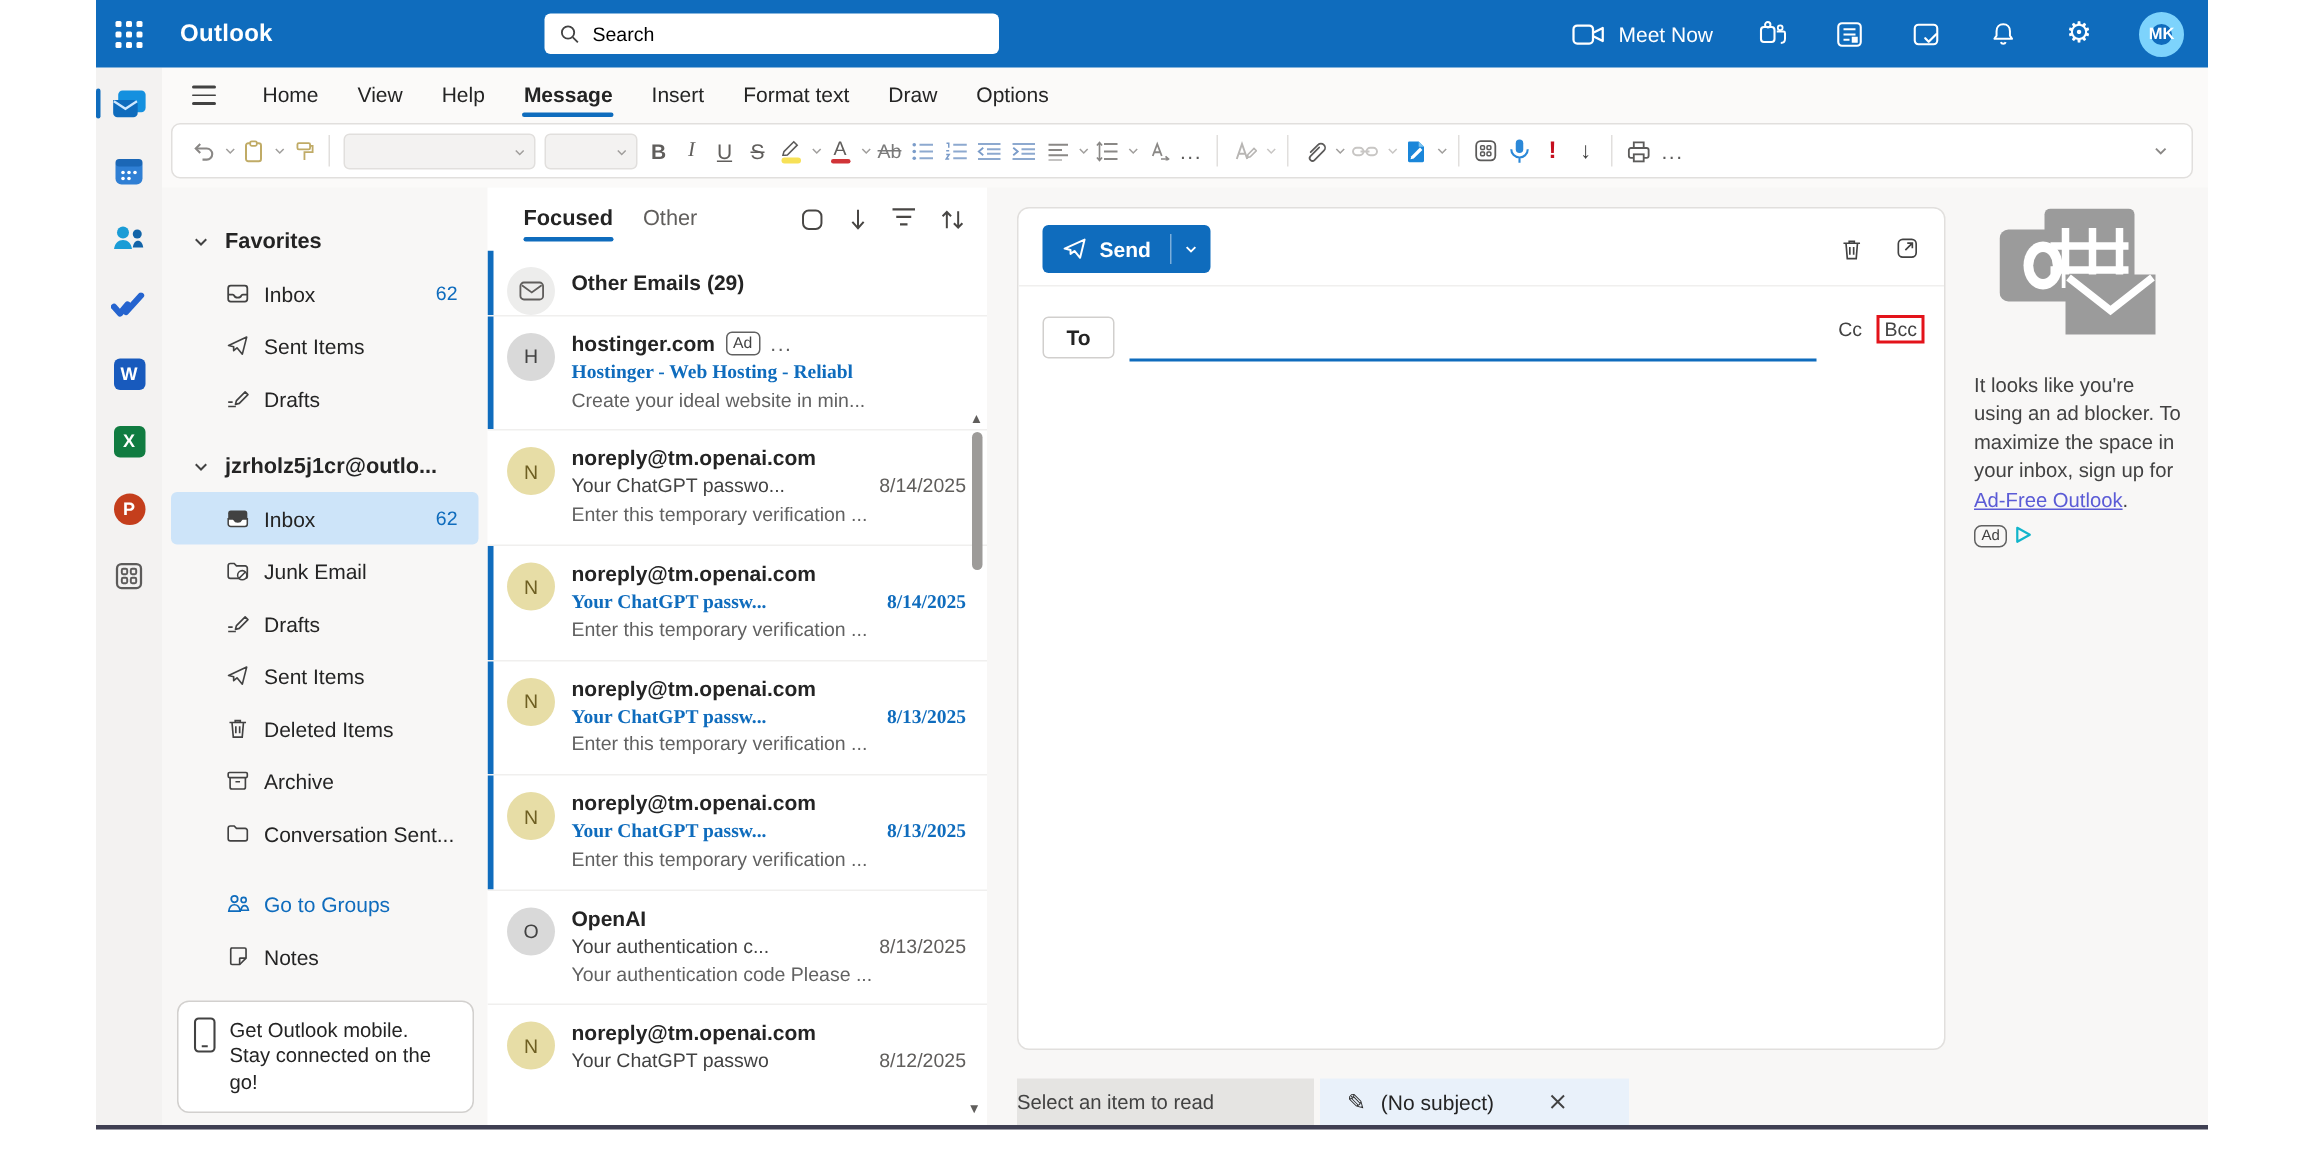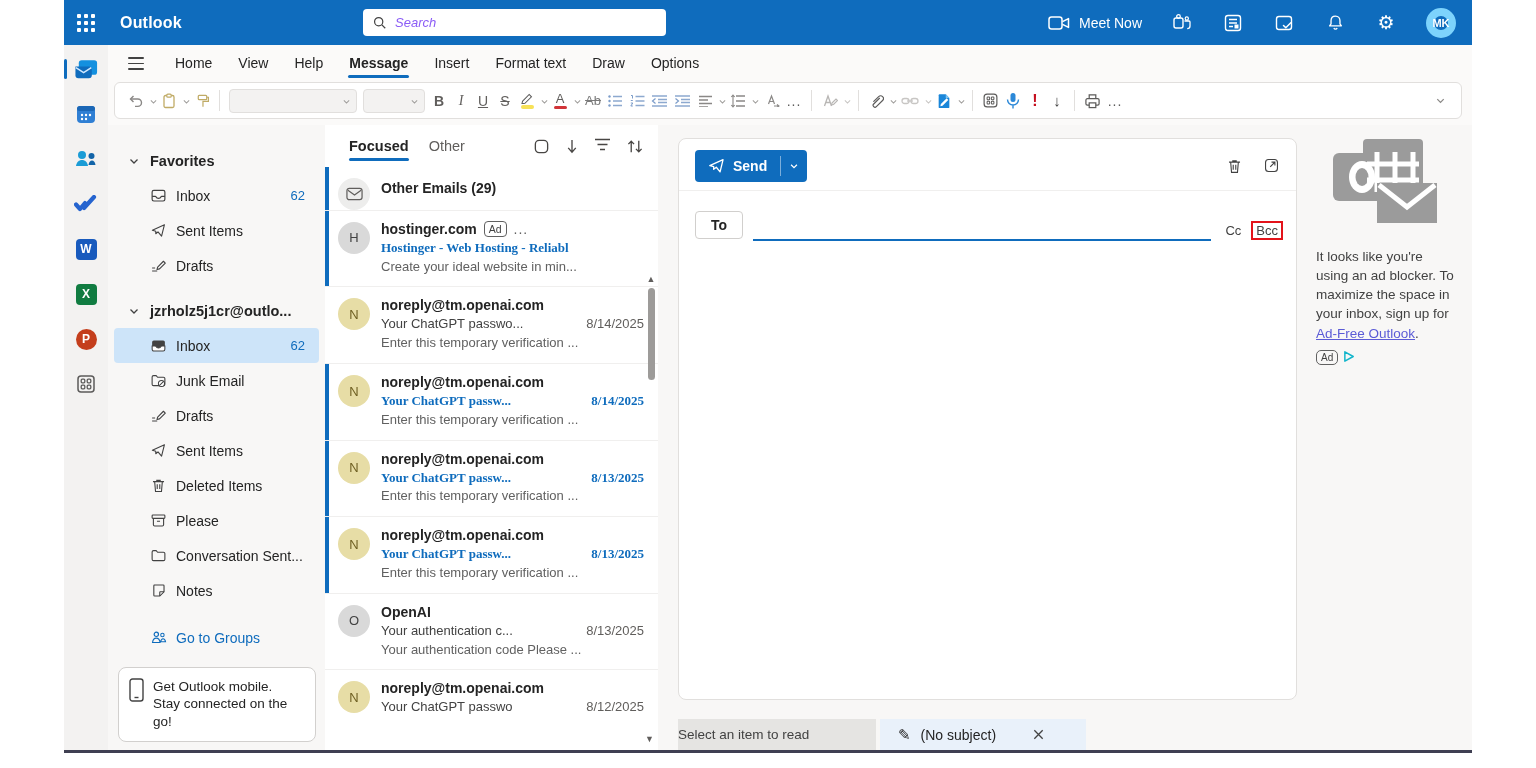--- a/index.html
+++ b/index.html
@@ -7,21 +7,21 @@
   .app { position:absolute; left:64px; top:0; width:1408px; height:753px; border-bottom:3px solid #3f3f52; display:flex; flex-direction:column; background:#fbfaf9; }
 
   
   .topbar { position:relative; height:45px; flex:0 0 45px; background:#0f6cbd; display:flex; align-items:center; color:#fff; }
   .waffle { width:44px; height:45px; display:flex; align-items:center; justify-content:center; cursor:pointer; }
   .waffle-grid { display:grid; grid-template-columns:repeat(3,4px); grid-gap:3px; }
   .waffle-grid i { width:4px; height:4px; background:#fff; border-radius:1px; }
   .brand { font-size:16px; font-weight:bold; margin-left:12px; letter-spacing:.2px; }
   .searchbox { position:absolute; left:299px; top:9px; width:303px; height:27px; background:#fff; border-radius:4px; display:flex; align-items:center; padding:0 10px; color:#444; }
   .searchbox svg { margin-right:8px; flex:0 0 auto; }
-  .searchbox span { font-size:13px; color:#8b5cf6;font-style:italic; }
+  .searchbox span { font-size:13px; color:#000000; }
   .top-right { margin-left:auto; display:flex; align-items:center; gap:29px; padding-right:16px; }
   .meetnow { display:flex; align-items:center; gap:9px; font-size:14px; cursor:pointer; }
   .top-ic { width:22px; height:22px; display:flex; align-items:center; justify-content:center; cursor:pointer; }
   .gear-glyph { font-size:19px; line-height:1; }
   .avatar { width:30px; height:30px; border:8px solid #7dd3fc; border-radius:50%; display:flex; align-items:center; justify-content:center; font-size:11px; font-weight:bold; cursor:pointer; }
 
   
   .main { flex:1; display:flex; min-height:0; }
   .rail { width:44px; background:#f3f2f1; display:flex; flex-direction:column; align-items:center; padding-top:10px; gap:17px; }
   .rail-item { position:relative; width:30px; height:28px; display:flex; align-items:center; justify-content:center; cursor:pointer; }
@@ -107,21 +107,21 @@
   .send-row { display:flex; align-items:center; height:42px; flex:0 0 42px; border-bottom:1px solid #f0efee; margin:0 -16px; padding:0 16px 8px 16px; }
   .send-btn { display:flex; height:32px; background:#0f6cbd; border-radius:4px; color:#fff; overflow:hidden; cursor:pointer; }
   .send-main { display:flex; align-items:center; gap:8px; padding:0 13px; font-size:14px; font-weight:bold; }
   .send-sep { width:1px; background:rgba(255,255,255,.45); margin:6px 0; }
   .send-caret { width:26px; display:flex; align-items:center; justify-content:center; }
   .send-row-icons { margin-left:auto; display:flex; gap:20px; }
   .cr-ic { cursor:pointer; display:flex; }
   .to-row { display:flex; align-items:flex-end; margin-top:14px; height:36px; }
   .to-btn { border:1px solid #d1cfcd; border-radius:4px; padding:5px 15px; font-size:14px; font-weight:bold; color:#242424; cursor:pointer; margin-bottom:2px; }
   .to-input { flex:1; height:30px; border-bottom:2px solid #0f6cbd; margin:0 14px 0 10px; }
-  .ccbcc { display:flex; align-items:center; gap:10px; font-size:13px; color:#424242; margin-bottom:1px; }
+  .ccbcc { display:flex; align-items:center; gap:10px; font-size:13px; color:#424242; margin-bottom:12px; }
   .bcc-hl { border:2.5px solid #e3131a; padding:0 3px; margin-right:-3px; }
   .subj-row { margin-top:17px; font-size:14px; color:#605e5c; border-bottom:1px solid #d1cfcd; padding-bottom:9px; margin-right:4px; }
   .body-area { flex:1; }
 
   
   .adpane { position:absolute; right:0; top:10px; width:172px; padding:4px 14px 0 16px; color:#424242; }
   .ad-logo { display:flex; justify-content:center; margin-bottom:22px; }
   .ad-text { font-size:13.5px; line-height:1.42; }
   .ad-link { color:#5b5bd6; text-decoration:underline; cursor:pointer;text-align:right; }
   .ad-row { display:flex; align-items:center; gap:5px; margin-top:7px; }
@@ -557,48 +557,48 @@
               </span>
             <span>Deleted Items</span>
           </div>
           <div class="f-row f-sub">
             <span class="fic">
                 <svg width="17" height="17" viewBox="0 0 20 20">
                   <rect x="2.5" y="3.5" width="15" height="4" rx="1" fill="none" stroke="#424242" stroke-width="1.3"></rect>
                   <path d="M4 7.5V15a1.5 1.5 0 0 0 1.5 1.5h9A1.5 1.5 0 0 0 16 15V7.5M8.2 10.8h3.6" fill="none" stroke="#424242" stroke-width="1.3"></path>
                 </svg>
               </span>
-            <span>Please</span>
+            <span>Archive</span>
           </div>
           <div class="f-row f-sub">
             <span class="fic">
                 <svg width="17" height="17" viewBox="0 0 20 20">
                   <path d="M2.5 6A1.7 1.7 0 0 1 4.2 4.3h3l1.8 1.9h6.8A1.7 1.7 0 0 1 17.5 7.9v6.4a1.7 1.7 0 0 1-1.7 1.7H4.2a1.7 1.7 0 0 1-1.7-1.7z" fill="none" stroke="#424242" stroke-width="1.3"></path>
                 </svg>
               </span>
             <span>Conversation Sent...</span>
-          </div>
-          <div class="f-row f-sub">
-            <span class="fic">
-                <svg width="17" height="17" viewBox="0 0 20 20">
-                  <path d="M4.5 3.5h11a1 1 0 0 1 1 1v7l-5 5h-6a1 1 0 0 1-1-1v-11a1 1 0 0 1 1-1z" fill="none" stroke="#424242" stroke-width="1.3"></path>
-                  <path d="M11.5 16.5V12a.5.5 0 0 1 .5-.5h4.5" fill="none" stroke="#424242" stroke-width="1.3"></path>
-                </svg>
-              </span>
-            <span>Notes</span>
           </div>
           <div class="f-row f-sub f-groups">
             <span class="fic">
                 <svg width="18" height="17" viewBox="0 0 20 18">
                   <circle cx="7" cy="5.5" r="2.4" fill="none" stroke="#0f6cbd" stroke-width="1.3"></circle>
                   <circle cx="13.8" cy="6.2" r="1.9" fill="none" stroke="#0f6cbd" stroke-width="1.2"></circle>
                   <path d="M2.8 14.5c.4-3.2 2-4.8 4.2-4.8s3.8 1.6 4.2 4.8zM11.8 13.8c.4-2.3 1.3-3.4 2.7-3.4 1.4 0 2.4 1 2.8 3.4z" fill="none" stroke="#0f6cbd" stroke-width="1.2"></path>
                 </svg>
               </span>
             <span>Go to Groups</span>
+          </div>
+          <div class="f-row f-sub">
+            <span class="fic">
+                <svg width="17" height="17" viewBox="0 0 20 20">
+                  <path d="M4.5 3.5h11a1 1 0 0 1 1 1v7l-5 5h-6a1 1 0 0 1-1-1v-11a1 1 0 0 1 1-1z" fill="none" stroke="#424242" stroke-width="1.3"></path>
+                  <path d="M11.5 16.5V12a.5.5 0 0 1 .5-.5h4.5" fill="none" stroke="#424242" stroke-width="1.3"></path>
+                </svg>
+              </span>
+            <span>Notes</span>
           </div>
           <div class="promo">
             <span><svg width="15" height="24" viewBox="0 0 15 24">
                   <rect x="1" y="1" width="13" height="22" rx="2.5" fill="none" stroke="#424242" stroke-width="1.4"></rect>
                   <path d="M5.5 19.5h4" stroke="#424242" stroke-width="1.4"></path>
                 </svg></span>
             <span>Get Outlook mobile. Stay connected on the go!</span>
           </div>
         </div>
 

